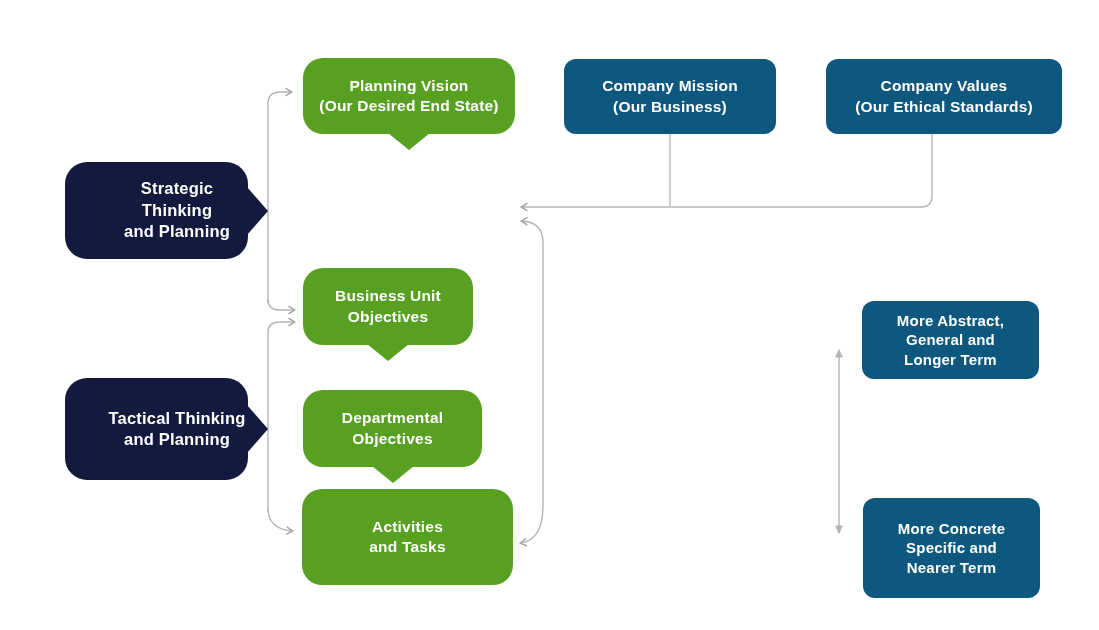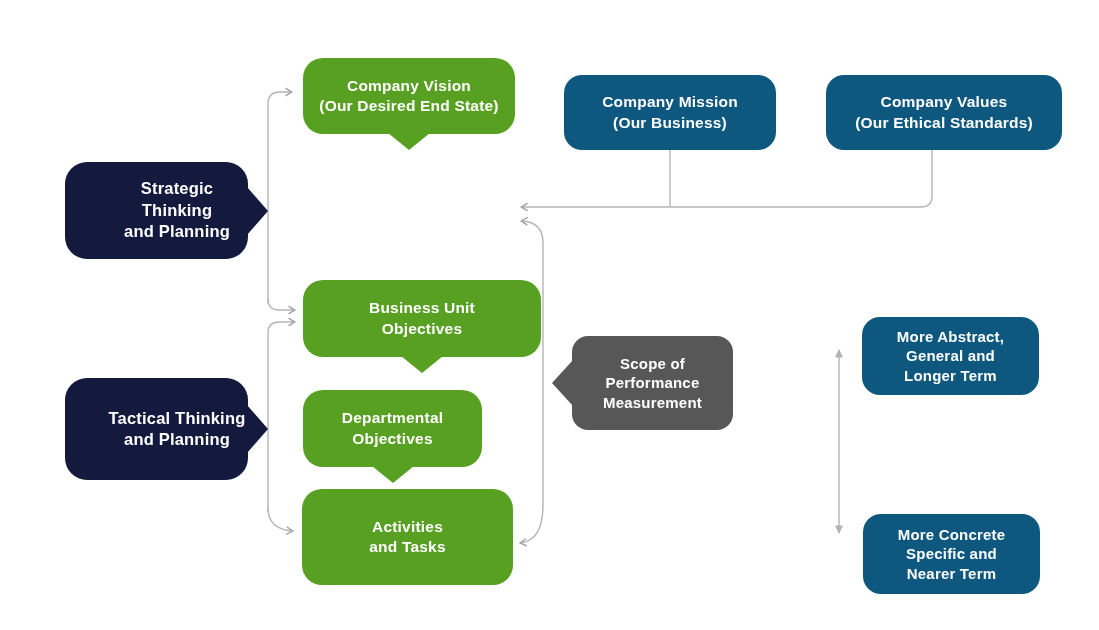--- a/index.html
+++ b/index.html
@@ -12,21 +12,21 @@
     position:relative;width:1099px;height:630px;background:var(--bg);
     overflow:hidden;font-family:"Liberation Sans",sans-serif;
   }
   #wires{position:absolute;left:0;top:0;width:1099px;height:630px;z-index:1;}
   .node{
     position:absolute;z-index:2;display:flex;align-items:center;justify-content:center;
     text-align:center;color:var(--text);font-weight:700;
   }
   .label{white-space:pre-line;line-height:1.3;letter-spacing:.2px;}
   .green{background:var(--green);border-radius:20px;font-size:15.5px;}
-  .blue{background:var(--blue);border-radius:18px;font-size:15.5px;margin-top:16px;}
+  .blue{background:var(--blue);border-radius:12px;font-size:15.5px;}
   .navy{background:var(--navy);border-radius:22px;font-size:16.5px;padding-left:41px;}
   .grayBox{background:var(--gray);border-radius:16px;font-size:15px;}
   
   .tail-down::after{
     content:"";position:absolute;left:50%;bottom:-16px;transform:translateX(-50%);
     border-left:21px solid transparent;border-right:21px solid transparent;
     border-top:17px solid var(--green);
   }
   .tail-right::after{
     content:"";position:absolute;right:-20px;top:50%;transform:translateY(-50%);
@@ -60,64 +60,59 @@
       <path d="M 268 508 Q 268 529 292 531" marker-end="url(#arrV)"></path>
       <path d="M 670 134 L 670 206.5"></path>
       <path d="M 932 134 L 932 196 Q 932 207 921 207 L 522 207" marker-end="url(#arrV)"></path>
       <path d="M 543 352 L 543 243 Q 543 222 522 221" marker-end="url(#arrV)"></path>
       <path d="M 543 352 L 543 505 Q 543 540 521 543" marker-end="url(#arrV)"></path>
       <path d="M 839 350 L 839 533" marker-start="url(#arrF)" marker-end="url(#arrF)"></path>
     </g>
   </svg>
 
   <div class="node green tail-down" style="left:303px;top:58px;width:212px;height:76px">
-    <span class="label">Company Vision
+    <span class="label">Planning Vision
 (Our Desired End State)</span>
   </div>
   <div class="node blue" style="left:564px;top:59px;width:212px;height:75px">
     <span class="label">Company Mission
 (Our Business)</span>
   </div>
   <div class="node blue" style="left:826px;top:59px;width:236px;height:75px">
     <span class="label">Company Values
 (Our Ethical Standards)</span>
   </div>
 
   <div class="node navy tail-right" style="left:65px;top:162px;width:183px;height:97px">
     <span class="label">Strategic Thinking
 and Planning</span>
   </div>
   <div class="node navy tail-right" style="left:65px;top:378px;width:183px;height:102px">
     <span class="label">Tactical Thinking
 and Planning</span>
   </div>
 
-  <div class="node green tail-down" style="left:303px;top:280px;width:238px;height:77px">
+  <div class="node green tail-down" style="left:303px;top:268px;width:170px;height:77px">
     <span class="label">Business Unit
 Objectives</span>
   </div>
   <div class="node green tail-down" style="left:303px;top:390px;width:179px;height:77px">
     <span class="label">Departmental
 Objectives</span>
   </div>
   <div class="node green" style="left:302px;top:489px;width:211px;height:96px">
     <span class="label">Activities
 and Tasks</span>
   </div>
 
-  <div class="node grayBox tail-left" style="left:572px;top:336px;width:161px;height:94px">
-    <span class="label">Scope of
-Performance
-Measurement</span>
-  </div>
 
   <div class="node blue" style="left:862px;top:301px;width:177px;height:78px;font-size:15px;">
     <span class="label">More Abstract,
 General and
 Longer Term</span>
   </div>
-  <div class="node blue" style="left:863px;top:498px;width:177px;height:80px;font-size:15px;">
+  <div class="node blue" style="left:863px;top:498px;width:177px;height:100px;font-size:15px;">
     <span class="label">More Concrete
 Specific and
 Nearer Term</span>
   </div>
 
 </div>
 
 </body></html>

